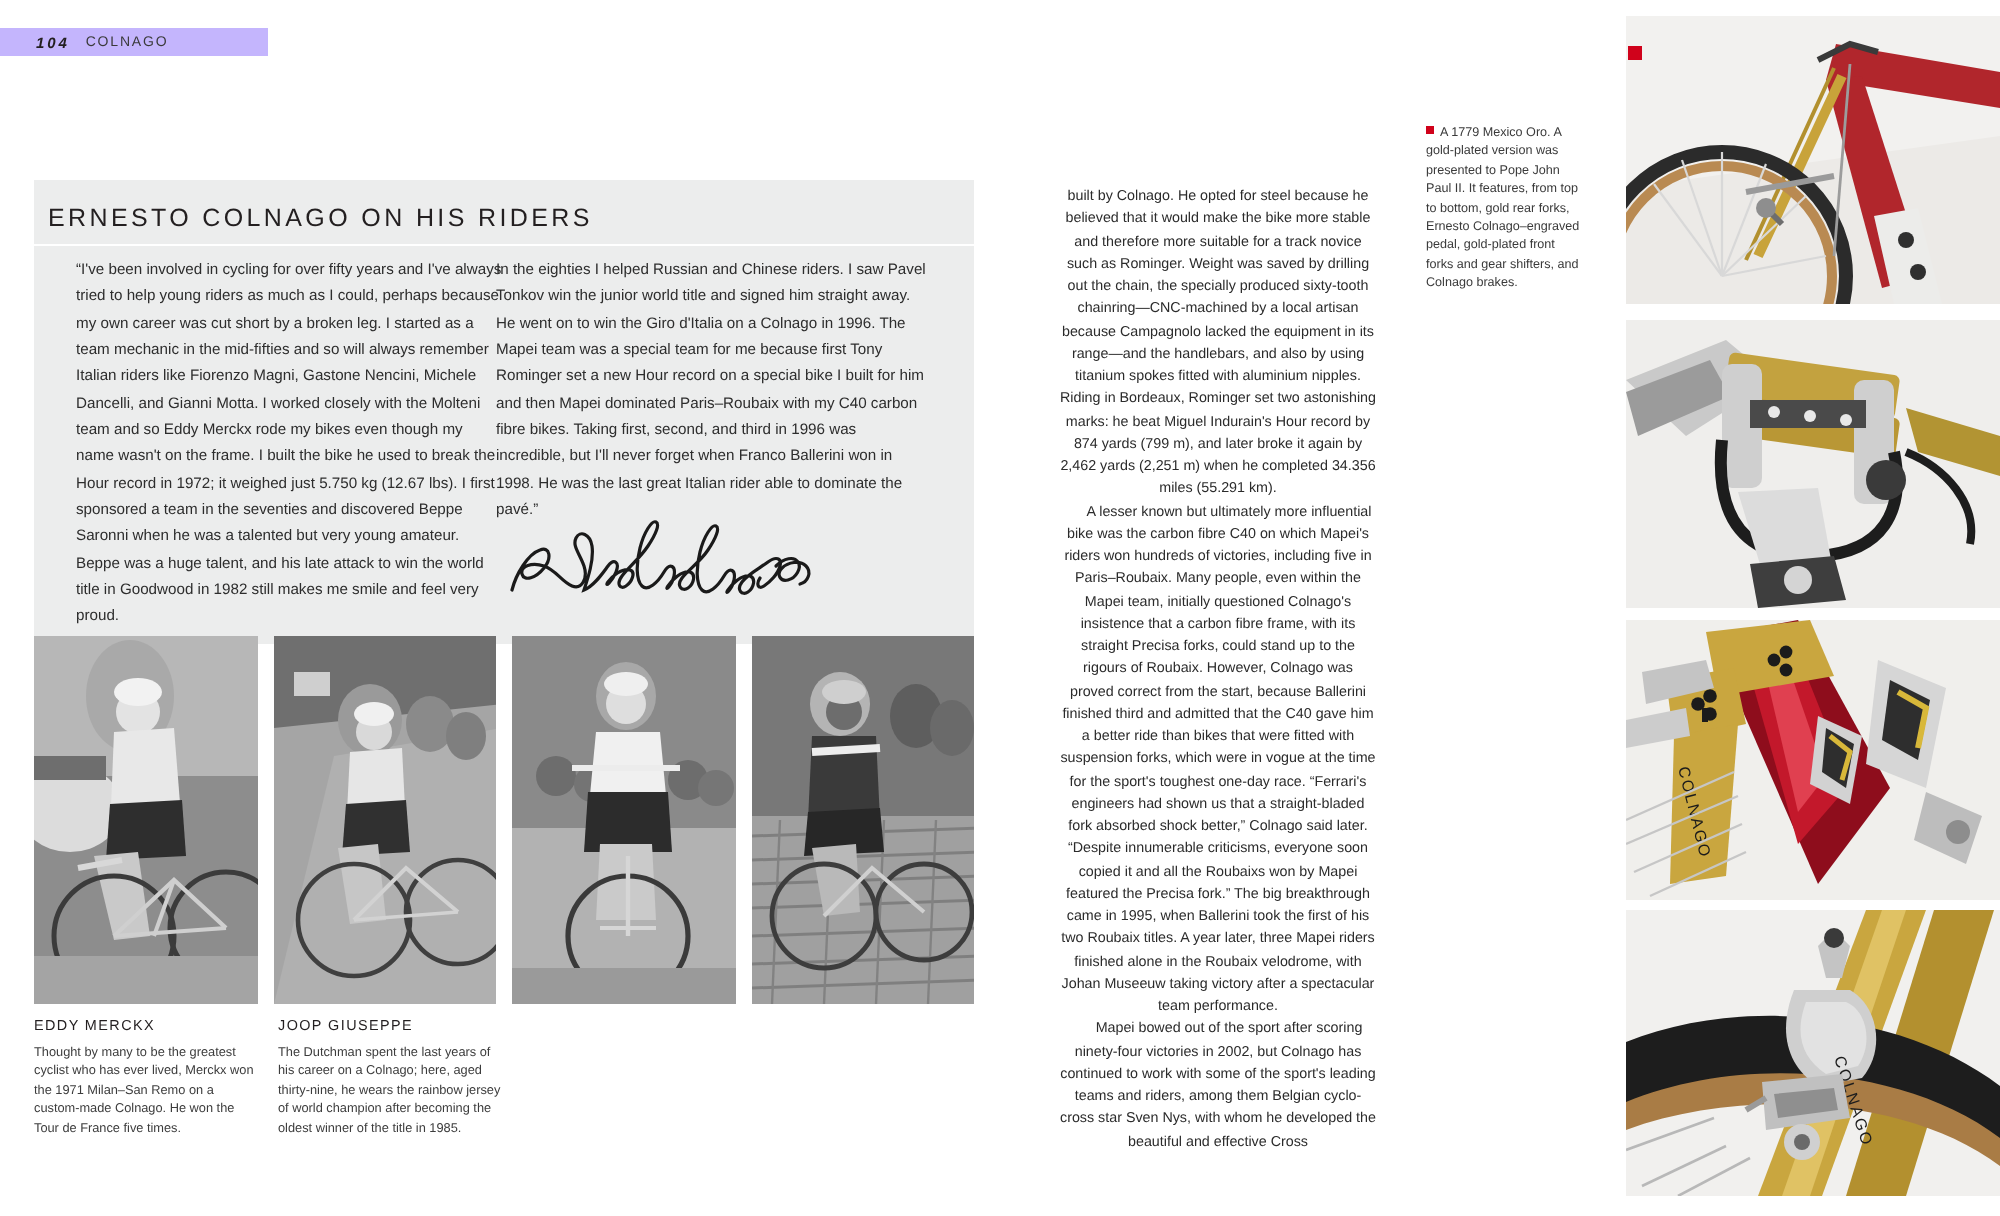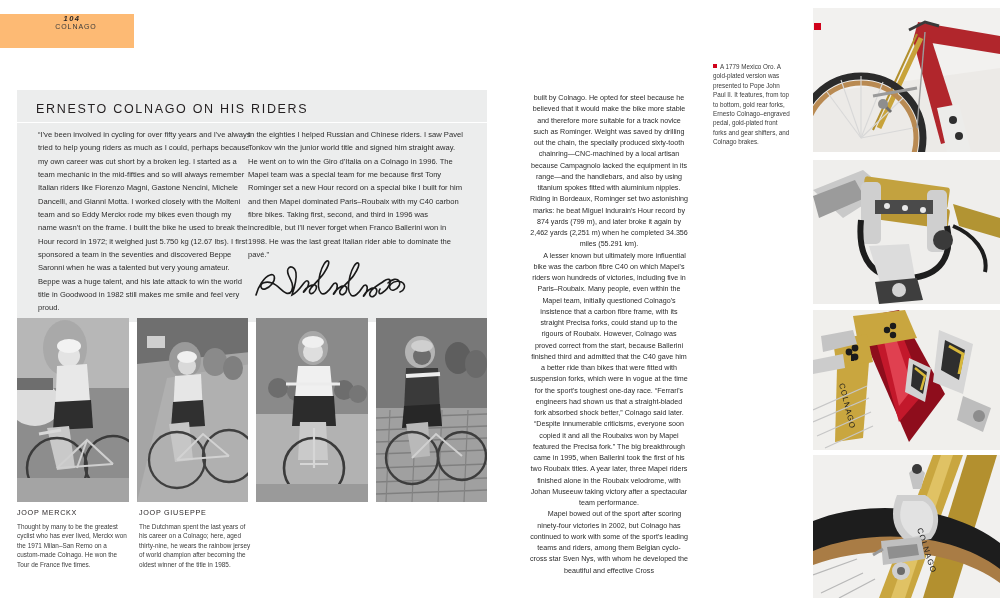--- a/index.html
+++ b/index.html
@@ -20,28 +20,27 @@
     height: 608px;
     background: #ffffff;
   }
 
   
   .runhead {
     position: absolute;
     left: 0px;
     top: 14px;
     width: 134px;
-    height: 34px;
-    background: #fdba74;
+    height: 14px;
+    background: #c4b5fd;
     display: flex;
     align-items: center;
     padding-left: 18px;
     box-sizing: border-box;
     letter-spacing: 0.09em;
-    flex-direction: column;
   }
   .runhead .folio {
     font-style: italic;
     font-weight: bold;
     font-size: 7.5px;
     margin-right: 8px;
     color: #231f20;
   }
   .runhead .booktitle {
     font-size: 7px;
@@ -58,21 +57,21 @@
     height: 232px;
     background: #eceded;
   }
   .feature-title {
     position: absolute;
     left: 17px;
     top: 92px;
     font-size: 12.5px;
     letter-spacing: 0.135em;
     color: #231f20;
-    padding: 10px 0 0 19px;
+    padding: 10px 0 0 7px;
   }
   .rule {
     position: absolute;
     left: 17px;
     top: 122px;
     width: 470px;
     height: 1px;
     background: #ffffff;
   }
 
@@ -334,21 +333,21 @@
         <circle cx="86" cy="138" r="24" fill="none" stroke="#3d3d3d" stroke-width="2.4"></circle>
         <path d="M36 140 L60 116 L86 138" fill="none" stroke="#d0d0d0" stroke-width="2"></path>
         <ellipse cx="82" cy="40" rx="13" ry="16" fill="#5e5e5e"></ellipse>
         <ellipse cx="100" cy="46" rx="11" ry="14" fill="#6a6a6a"></ellipse>
       </svg>
     </div>
   </div>
 
   <div class="caption-row">
     <div class="cap">
-      <h4>JOOP MERCKX</h4>
+      <h4>EDDY MERCKX</h4>
       <p>Thought by many to be the greatest cyclist who has ever lived, Merckx won the 1971 Milan–San Remo on a custom-made Colnago. He won the Tour de France five times.</p>
     </div>
     <div class="cap">
       <h4>JOOP GIUSEPPE</h4>
       <p>The Dutchman spent the last years of his career on a Colnago; here, aged thirty-nine, he wears the rainbow jersey of world champion after becoming the oldest winner of the title in 1985.</p>
     </div>
   </div>
 
   <div class="body-col">
     <p>built by Colnago. He opted for steel because he believed that it would make the bike more stable and therefore more suitable for a track novice such as Rominger. Weight was saved by drilling out the chain, the specially produced sixty-tooth chainring—CNC-machined by a local artisan because Campagnolo lacked the equipment in its range—and the handlebars, and also by using titanium spokes fitted with aluminium nipples. Riding in Bordeaux, Rominger set two astonishing marks: he beat Miguel Indurain's Hour record by 874 yards (799 m), and later broke it again by 2,462 yards (2,251 m) when he completed 34.356 miles (55.291 km).</p>

